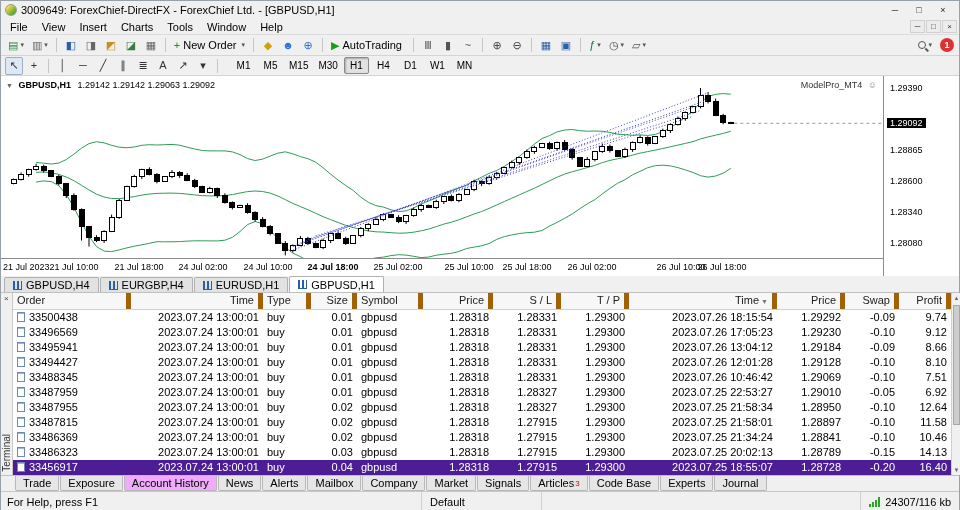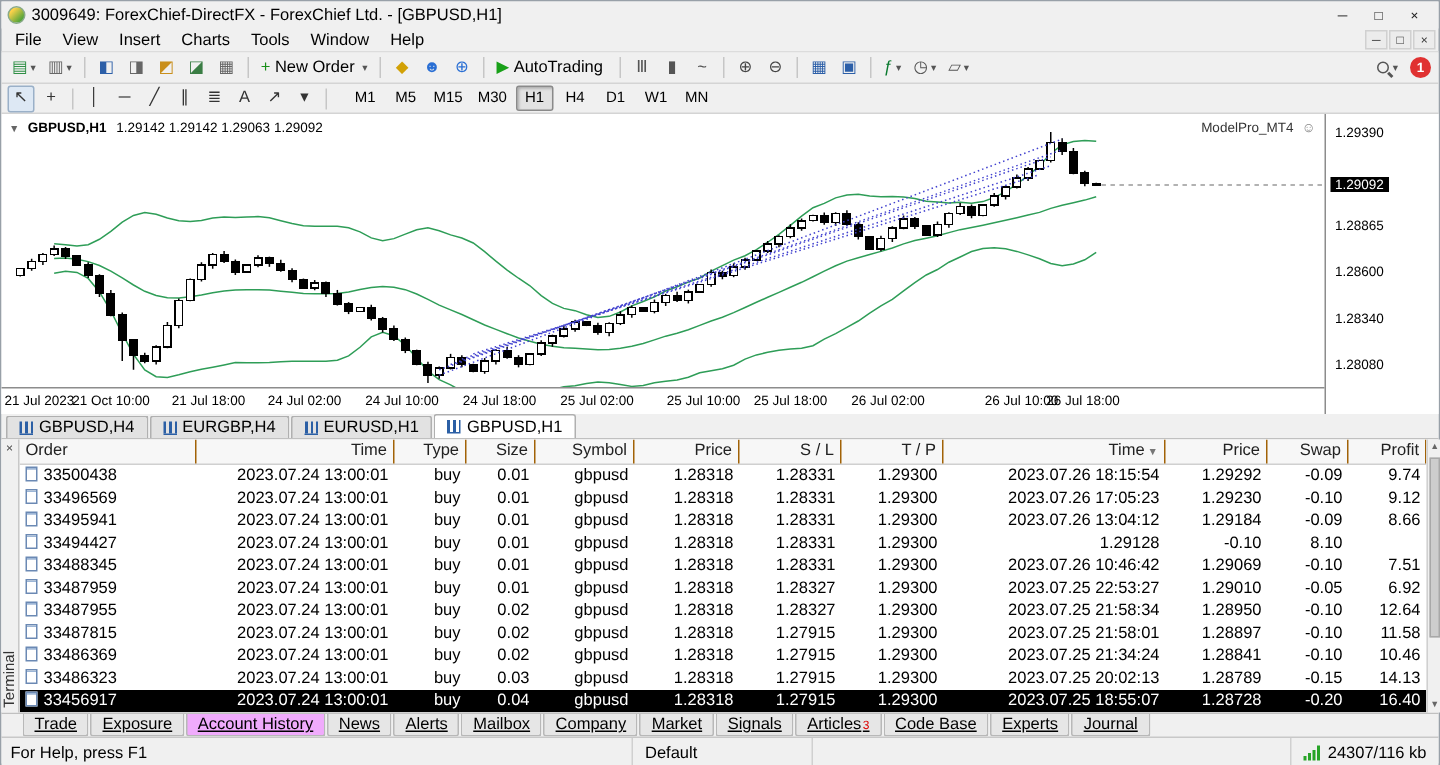--- a/index.html
+++ b/index.html
@@ -60,35 +60,35 @@
   .mini-chart-icon{width:9px;height:9px;background:repeating-linear-gradient(90deg,#2b5fa5 0 2px,transparent 2px 4px);border-bottom:1px solid #2b5fa5;}
 
   
   .terminal{flex:0 0 181px;display:flex;background:#fff;}
   .terminal-side{flex:0 0 12px;background:#f0f0f0;border-right:1px solid #c8c8c8;position:relative;}
   .terminal-close{position:absolute;top:1px;left:3px;font-size:8px;color:#444;}
   .terminal-vlabel{position:absolute;bottom:3px;left:0;width:12px;writing-mode:vertical-rl;transform:rotate(180deg);font-size:10px;color:#333;}
   .terminal-main{flex:0 0 938px;display:flex;flex-direction:column;overflow:hidden;}
   .grid-row{display:grid;grid-template-columns:118px 132px 48px 46px 66px 70px 68px 68px 148px 68px 54px 52px;}
   .thead{flex:0 0 16px;background:#f7f7f7;border-bottom:1px solid #d0d0d0;}
-  .th{padding:0 4px;line-height:15px;border-right:1px solid #a16207;color:#222;white-space:nowrap;overflow:hidden;}
+  .th{padding:0 4px;line-height:15px;border-right:5px solid #a16207;color:#222;white-space:nowrap;overflow:hidden;}
   .sort-arrow{font-size:7px;color:#777;margin-left:2px;}
   .tbody{flex:1;overflow:hidden;}
   .tr{height:15px;line-height:15px;}
   .td{padding:0 4px;white-space:nowrap;overflow:hidden;}
-  .tr.selected{background:#000000;color:#fff;}
-  .al{text-align:left;} .ar{text-align:right;} .ac{text-align:right;}
+  .tr.selected{background:#4c1d95;color:#fff;}
+  .al{text-align:left;} .ar{text-align:right;} .ac{text-align:left;}
   .doc-icon{display:inline-block;width:8px;height:10px;border:1px solid #6b89b4;background:#fff;margin-right:4px;vertical-align:-1px;box-shadow:inset 0 2px 0 -1px #9db6d6,inset 0 5px 0 -4px #9db6d6;}
   .terminal-scroll{flex:0 0 10px;background:#f0f0f0;border-left:1px solid #d0d0d0;position:relative;}
   .sc-arrow{position:absolute;left:0;width:9px;text-align:center;font-size:6px;color:#666;}
   .sc-arrow.up{top:2px;} .sc-arrow.down{bottom:2px;}
   .scroll-thumb{position:absolute;top:12px;left:1px;width:7px;height:120px;background:#cdcdcd;border:1px solid #a8a8a8;}
 
   
-  .bottom-tabs{flex:0 0 16px;display:flex;align-items:flex-start;gap:1px;padding-left:14px;background:#f0f0f0;border-top:1px solid #c0c0c0;text-decoration:underline;}
+  .bottom-tabs{flex:0 0 16px;display:flex;align-items:flex-start;gap:1px;padding-left:14px;background:#f0f0f0;border-top:1px solid #c0c0c0;}
   .b-tab{height:15px;display:flex;align-items:center;padding:0 7px;font-size:11px;background:#e6e6e6;border:1px solid #b8b8b8;border-top:none;border-radius:0 0 2px 2px;}
   .b-tab.active{background:#f0abfc;}
   .badge-sub{color:#d00;font-size:8px;margin-left:1px;align-self:flex-end;line-height:12px;}
 
   
   .statusbar{flex:0 0 21px;display:flex;align-items:center;background:#f0f0f0;border-top:1px solid #c8c8c8;font-size:11px;}
   .sb-help{flex:0 0 420px;padding:0 6px;}
   .sb-default{flex:0 0 120px;border-left:1px solid #d0d0d0;padding:0 8px;height:100%;display:flex;align-items:center;}
   .sb-spacer{flex:1;border-left:1px solid #d0d0d0;height:100%;}
   .sb-conn{border-left:1px solid #d0d0d0;height:100%;display:flex;align-items:center;gap:5px;padding:0 8px;}
@@ -489,25 +489,25 @@
     <div class="price-scale">
         <div class="ps-label" style="top: 7px;">1.29390</div>
         <div class="ps-label current" style="top: 42px;">1.29092</div>
         <div class="ps-label" style="top: 69px;">1.28865</div>
         <div class="ps-label" style="top: 100px;">1.28600</div>
         <div class="ps-label" style="top: 131px;">1.28340</div>
         <div class="ps-label" style="top: 162px;">1.28080</div>
       </div>
     <div class="time-axis">
         <div class="ta-label" style="left: 2px; transform: none; text-align: center;">21 Jul 2023</div>
-        <div class="ta-label" style="left: 73px;">21 Oct 10:00</div>
+        <div class="ta-label" style="left: 73px;">21 Jul 10:00</div>
         <div class="ta-label" style="left: 138px;">21 Jul 18:00</div>
         <div class="ta-label" style="left: 202px;">24 Jul 02:00</div>
         <div class="ta-label" style="left: 267px;">24 Jul 10:00</div>
-        <div class="ta-label" style="left: 332px;">24 Jul 18:00</div>
+        <div class="ta-label" style="left: 332px; font-weight: bold;">24 Jul 18:00</div>
         <div class="ta-label" style="left: 397px;">25 Jul 02:00</div>
         <div class="ta-label" style="left: 468px;">25 Jul 10:00</div>
         <div class="ta-label" style="left: 526px;">25 Jul 18:00</div>
         <div class="ta-label" style="left: 591px;">26 Jul 02:00</div>
         <div class="ta-label" style="left: 680px;">26 Jul 10:00</div>
         <div class="ta-label" style="left: 721px;">26 Jul 18:00</div>
       </div>
   </div>
 
   <div class="chart-tabs">
@@ -594,20 +594,21 @@
           </div>
           <div class="grid-row tr">
             <div class="td al"><span class="doc-icon"></span>33494427</div>
             <div class="td ar">2023.07.24 13:00:01</div>
             <div class="td ac">buy</div>
             <div class="td ar">0.01</div>
             <div class="td ac">gbpusd</div>
             <div class="td ar">1.28318</div>
             <div class="td ar">1.28331</div>
             <div class="td ar">1.29300</div>
+            <div class="td ar">2023.07.26 12:01:28</div>
             <div class="td ar">1.29128</div>
             <div class="td ar">-0.10</div>
             <div class="td ar">8.10</div>
           </div>
           <div class="grid-row tr">
             <div class="td al"><span class="doc-icon"></span>33488345</div>
             <div class="td ar">2023.07.24 13:00:01</div>
             <div class="td ac">buy</div>
             <div class="td ar">0.01</div>
             <div class="td ac">gbpusd</div>

